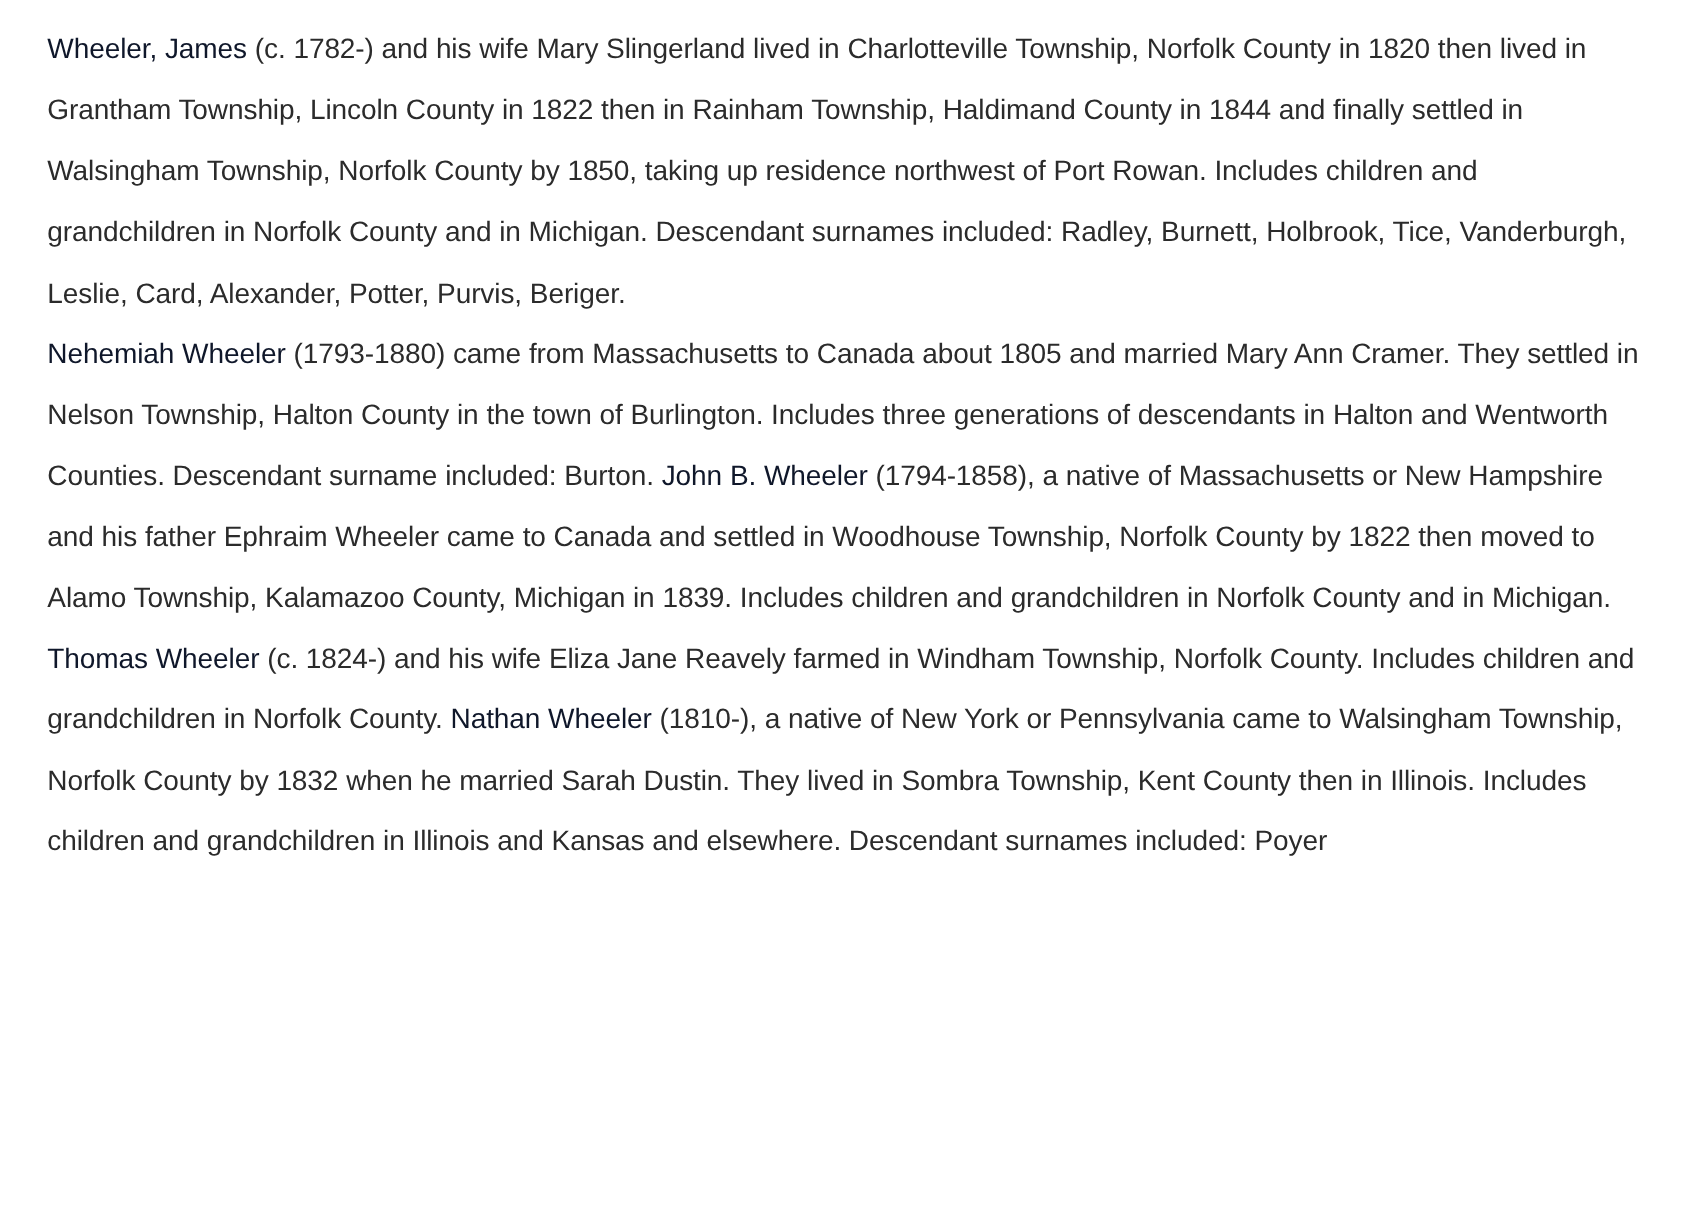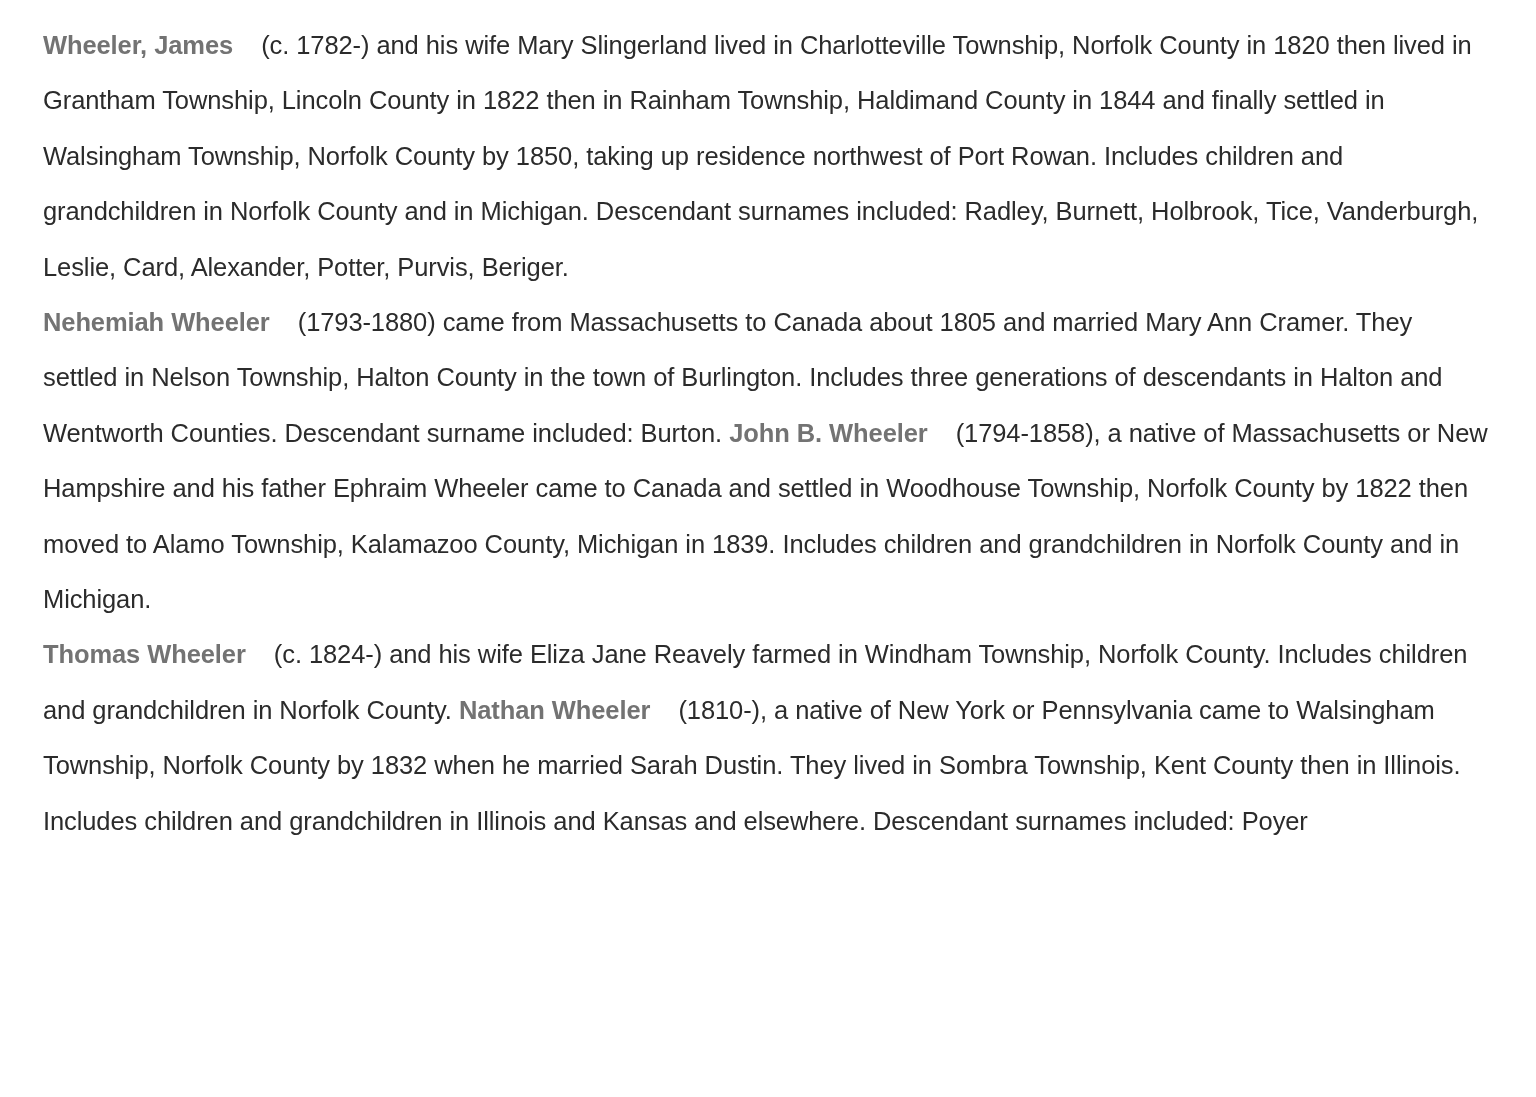--- a/index.html
+++ b/index.html
@@ -29,26 +29,25 @@
     word-spacing: 0.1px;
     text-align: left;
     margin: 0;
     padding: 0;
     color: #2b2b2b;
   }
   .entry + .entry {
     margin-top: 0;
   }
   .person-name {
-    font-weight: 700;
-    color: #737373;
+    font-weight: 400;
+    color: #0f172a;
   }
   .txt {
     font-weight: 400;
-    margin-left: 21px;
   }
 </style>
 </head>
 <body>
 
 <div class="page">
 
   <p class="entry"><span class="person-name">Wheeler, James</span><span class="txt"> (c. 1782-) and his wife Mary Slingerland lived in Charlotteville Township, Norfolk County in 1820 then lived in Grantham Township, Lincoln County in 1822 then in Rainham Township, Haldimand County in 1844 and finally settled in Walsingham Township, Norfolk County by 1850, taking up residence northwest of Port Rowan. Includes children and grandchildren in Norfolk County and in Michigan. Descendant surnames included: Radley, Burnett, Holbrook, Tice, Vanderburgh, Leslie, Card, Alexander, Potter, Purvis, Beriger.</span></p>
 
   <p class="entry"><span class="person-name">Nehemiah Wheeler</span><span class="txt"> (1793-1880) came from Massachusetts to Canada about 1805 and married Mary Ann Cramer. They settled in Nelson Township, Halton County in the town of Burlington. Includes three generations of descendants in Halton and Wentworth Counties. Descendant surname included: Burton. </span><span class="person-name">John B. Wheeler</span><span class="txt"> (1794-1858), a native of Massachusetts or New Hampshire and his father Ephraim Wheeler came to Canada and settled in Woodhouse Township, Norfolk County by 1822 then moved to Alamo Township, Kalamazoo County, Michigan in 1839. Includes children and grandchildren in Norfolk County and in Michigan.</span></p>

